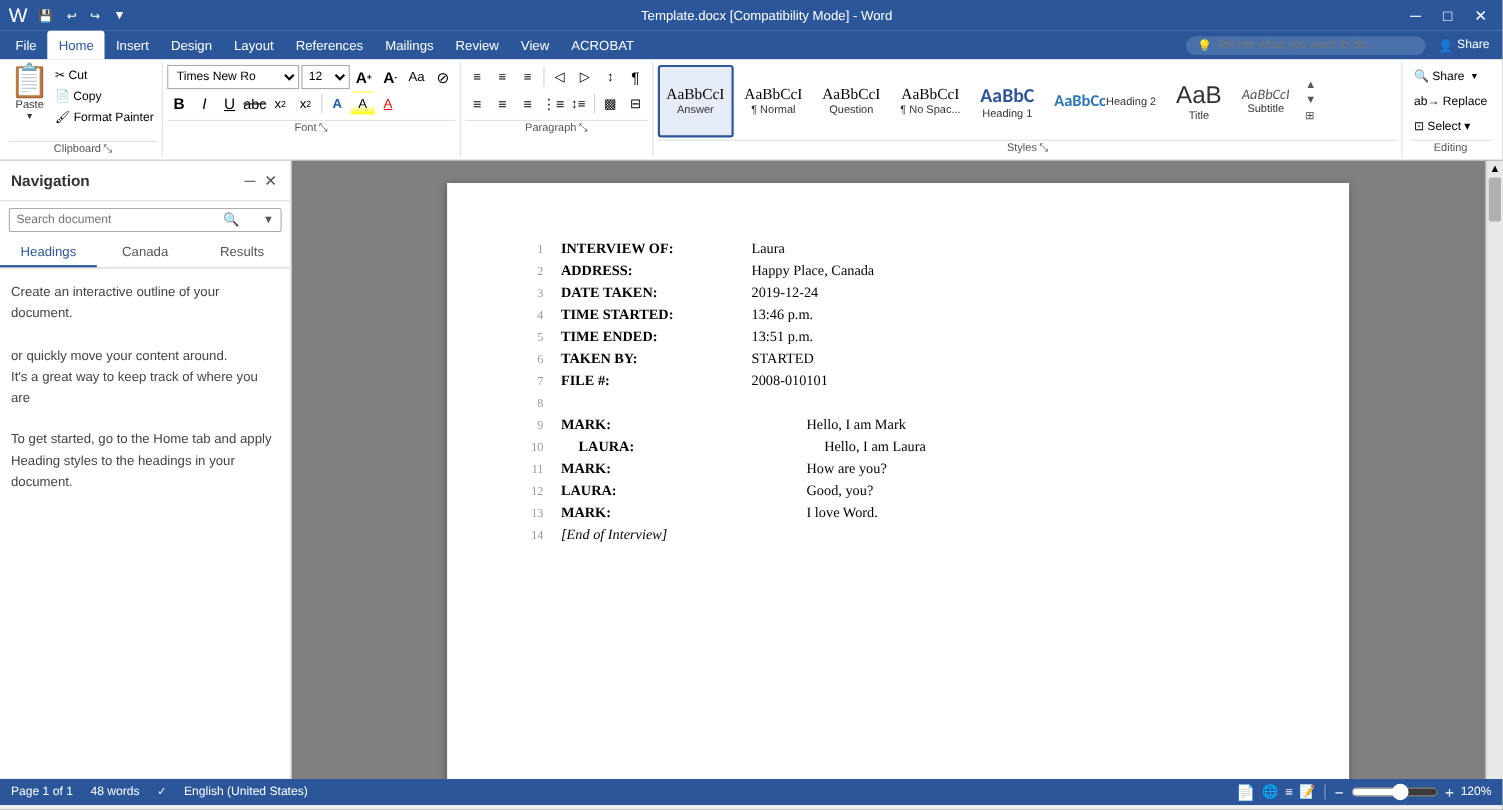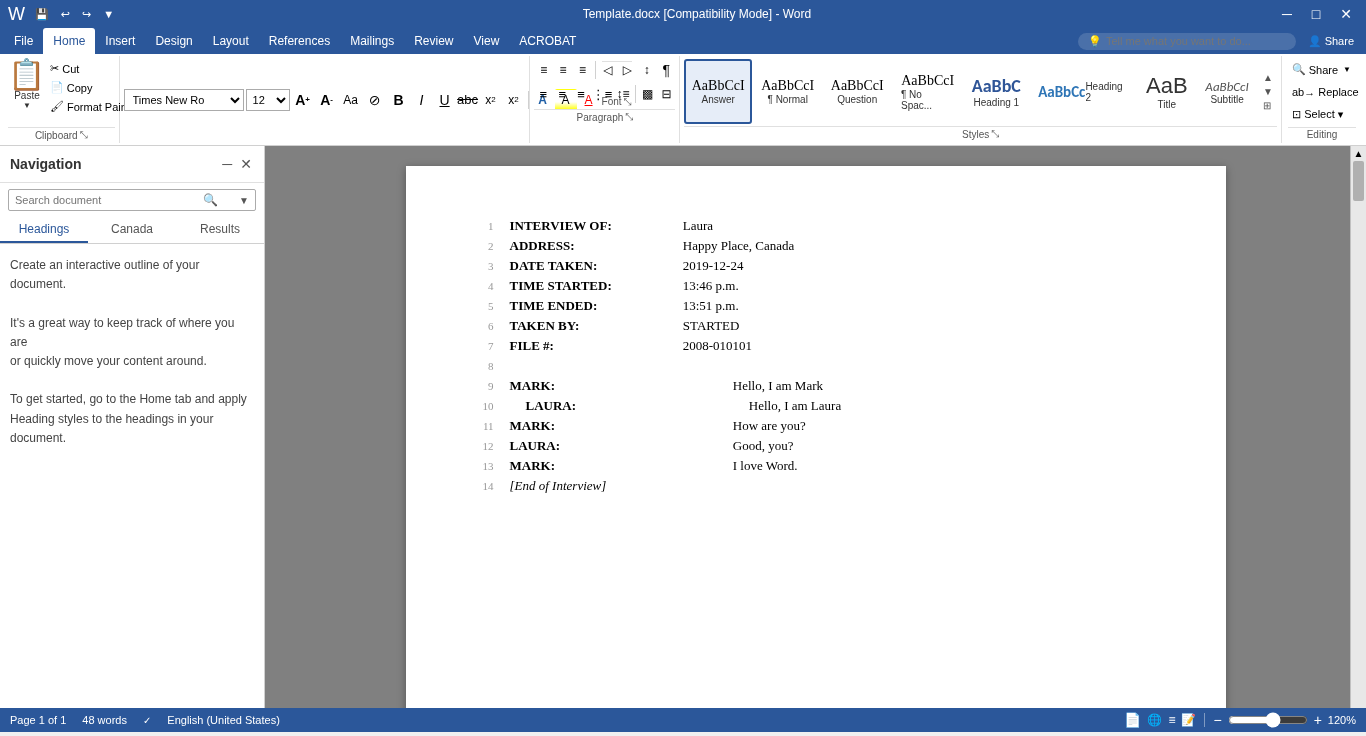--- a/index.html
+++ b/index.html
@@ -261,21 +261,21 @@
           <span>Format Painter</span>
         </div>
       </div>
     </div>
     <div style="font-size:10px;color:#555;text-align:center;border-top:1px solid #e0e0e0;margin-top:2px;padding-top:1px;display:flex;align-items:center;justify-content:center;gap:2px;">
       <span>Clipboard</span>
       <span style="cursor:pointer;">⤡</span>
     </div>
   </div>
 
-  <div style="border-right:1px solid #e0e0e0;padding:3px 4px;display:flex;gap:2px;min-width:195px;">
+  <div style="border-right:1px solid #e0e0e0;padding:3px 4px;display:flex;flex-direction:column;gap:2px;min-width:195px;">
     <div style="display:flex;align-items:center;gap:2px;">
       <select class="font-select">
         <option>Times New Ro</option>
       </select>
       <select class="font-size-select">
         <option>12</option>
       </select>
       <div class="icon-btn" style="font-size:14px;font-weight:bold;">A<sup style="font-size:8px;">+</sup></div>
       <div class="icon-btn" style="font-size:14px;font-weight:bold;">A<sup style="font-size:8px;">-</sup></div>
       <div class="icon-btn" style="font-size:12px;">Aa</div>
@@ -414,22 +414,22 @@
     </div>
     <div id="nav-tabs" style="display:flex;border-bottom:1px solid #d0d0d0;">
       <div style="flex:1;text-align:center;padding:5px 4px;font-size:12px;cursor:pointer;color:#2b579a;border-bottom:2px solid #2b579a;font-weight:500;">Headings</div>
       <div style="flex:1;text-align:center;padding:5px 4px;font-size:12px;cursor:pointer;color:#555;border-bottom:2px solid transparent;">Canada</div>
       <div style="flex:1;text-align:center;padding:5px 4px;font-size:12px;cursor:pointer;color:#555;border-bottom:2px solid transparent;">Results</div>
     </div>
     <div id="nav-content" style="flex:1;padding:12px 10px;font-size:12px;color:#444;line-height:1.6;overflow-y:auto;">
       <p>Create an interactive outline of your</p>
       <p>document.</p>
       <br>
+      <p>or quickly move your content around.</p>
       <p>It's a great way to keep track of where you are</p>
-      <p>or quickly move your content around.</p>
       <br>
       <p>To get started, go to the Home tab and apply</p>
       <p>Heading styles to the headings in your</p>
       <p>document.</p>
     </div>
   </div>
 
   <div id="doc-area" style="flex:1;background:#808080;overflow-y:auto;display:flex;justify-content:center;padding:20px;position:relative;">
 
     <div style="position:absolute;right:0;top:0;width:16px;background:#e8e8e8;height:100%;border-left:1px solid #c0c0c0;display:flex;flex-direction:column;">

